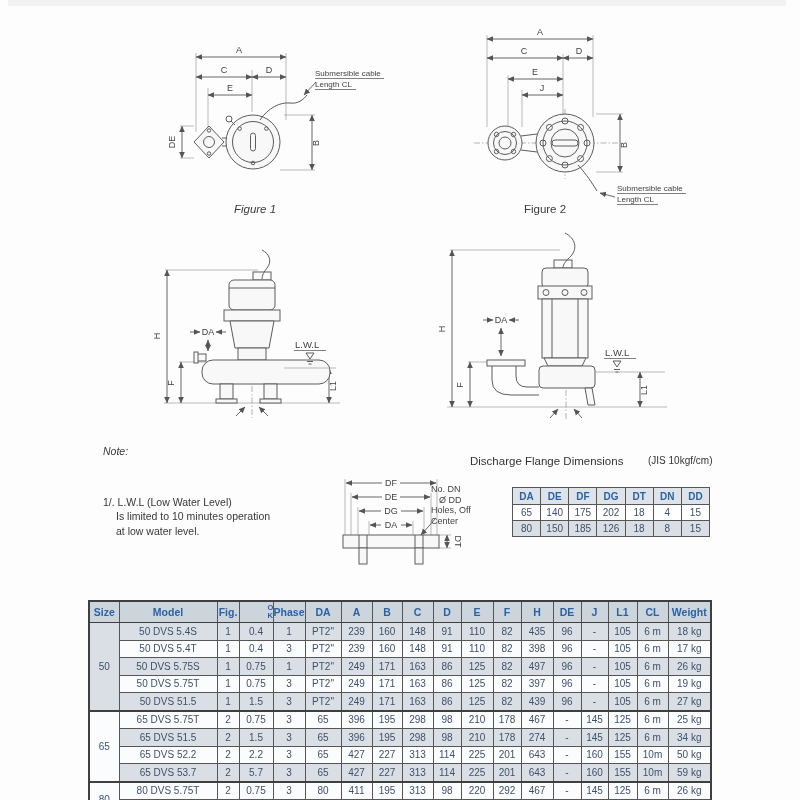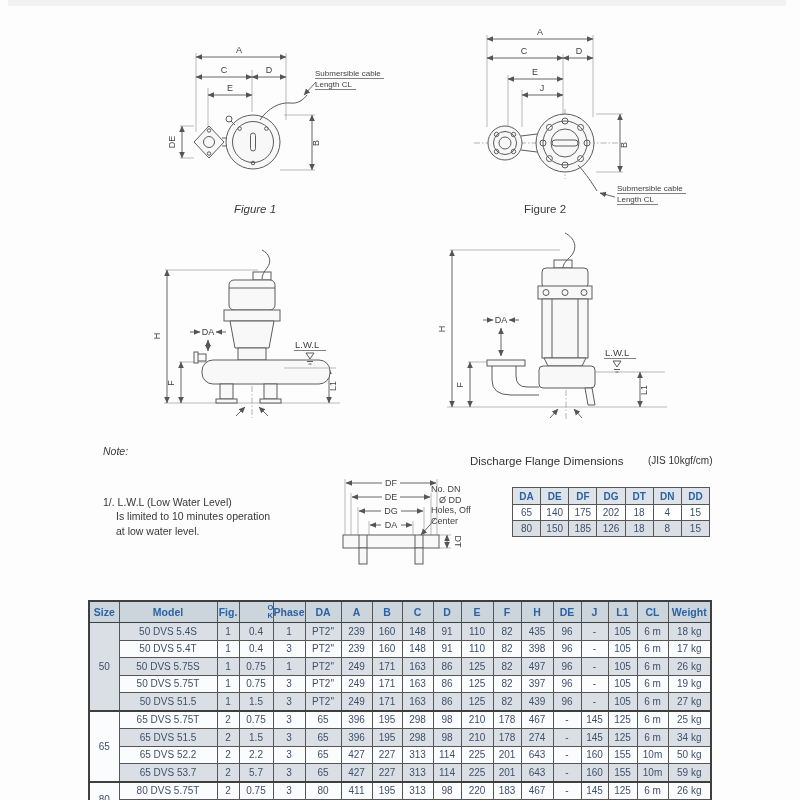--- a/index.html
+++ b/index.html
@@ -598,21 +598,21 @@
             <td>80 DVS 5.75T</td>
             <td>2</td>
             <td>0.75</td>
             <td>3</td>
             <td>80</td>
             <td>411</td>
             <td>195</td>
             <td>313</td>
             <td>98</td>
             <td>220</td>
-            <td>183</td>
+            <td>292</td>
             <td>467</td>
             <td>-</td>
             <td>145</td>
             <td>125</td>
             <td>6 m</td>
             <td>26 kg</td>
           </tr>
           <tr>
             <td>80 DVS 51.5</td>
             <td>2</td>

